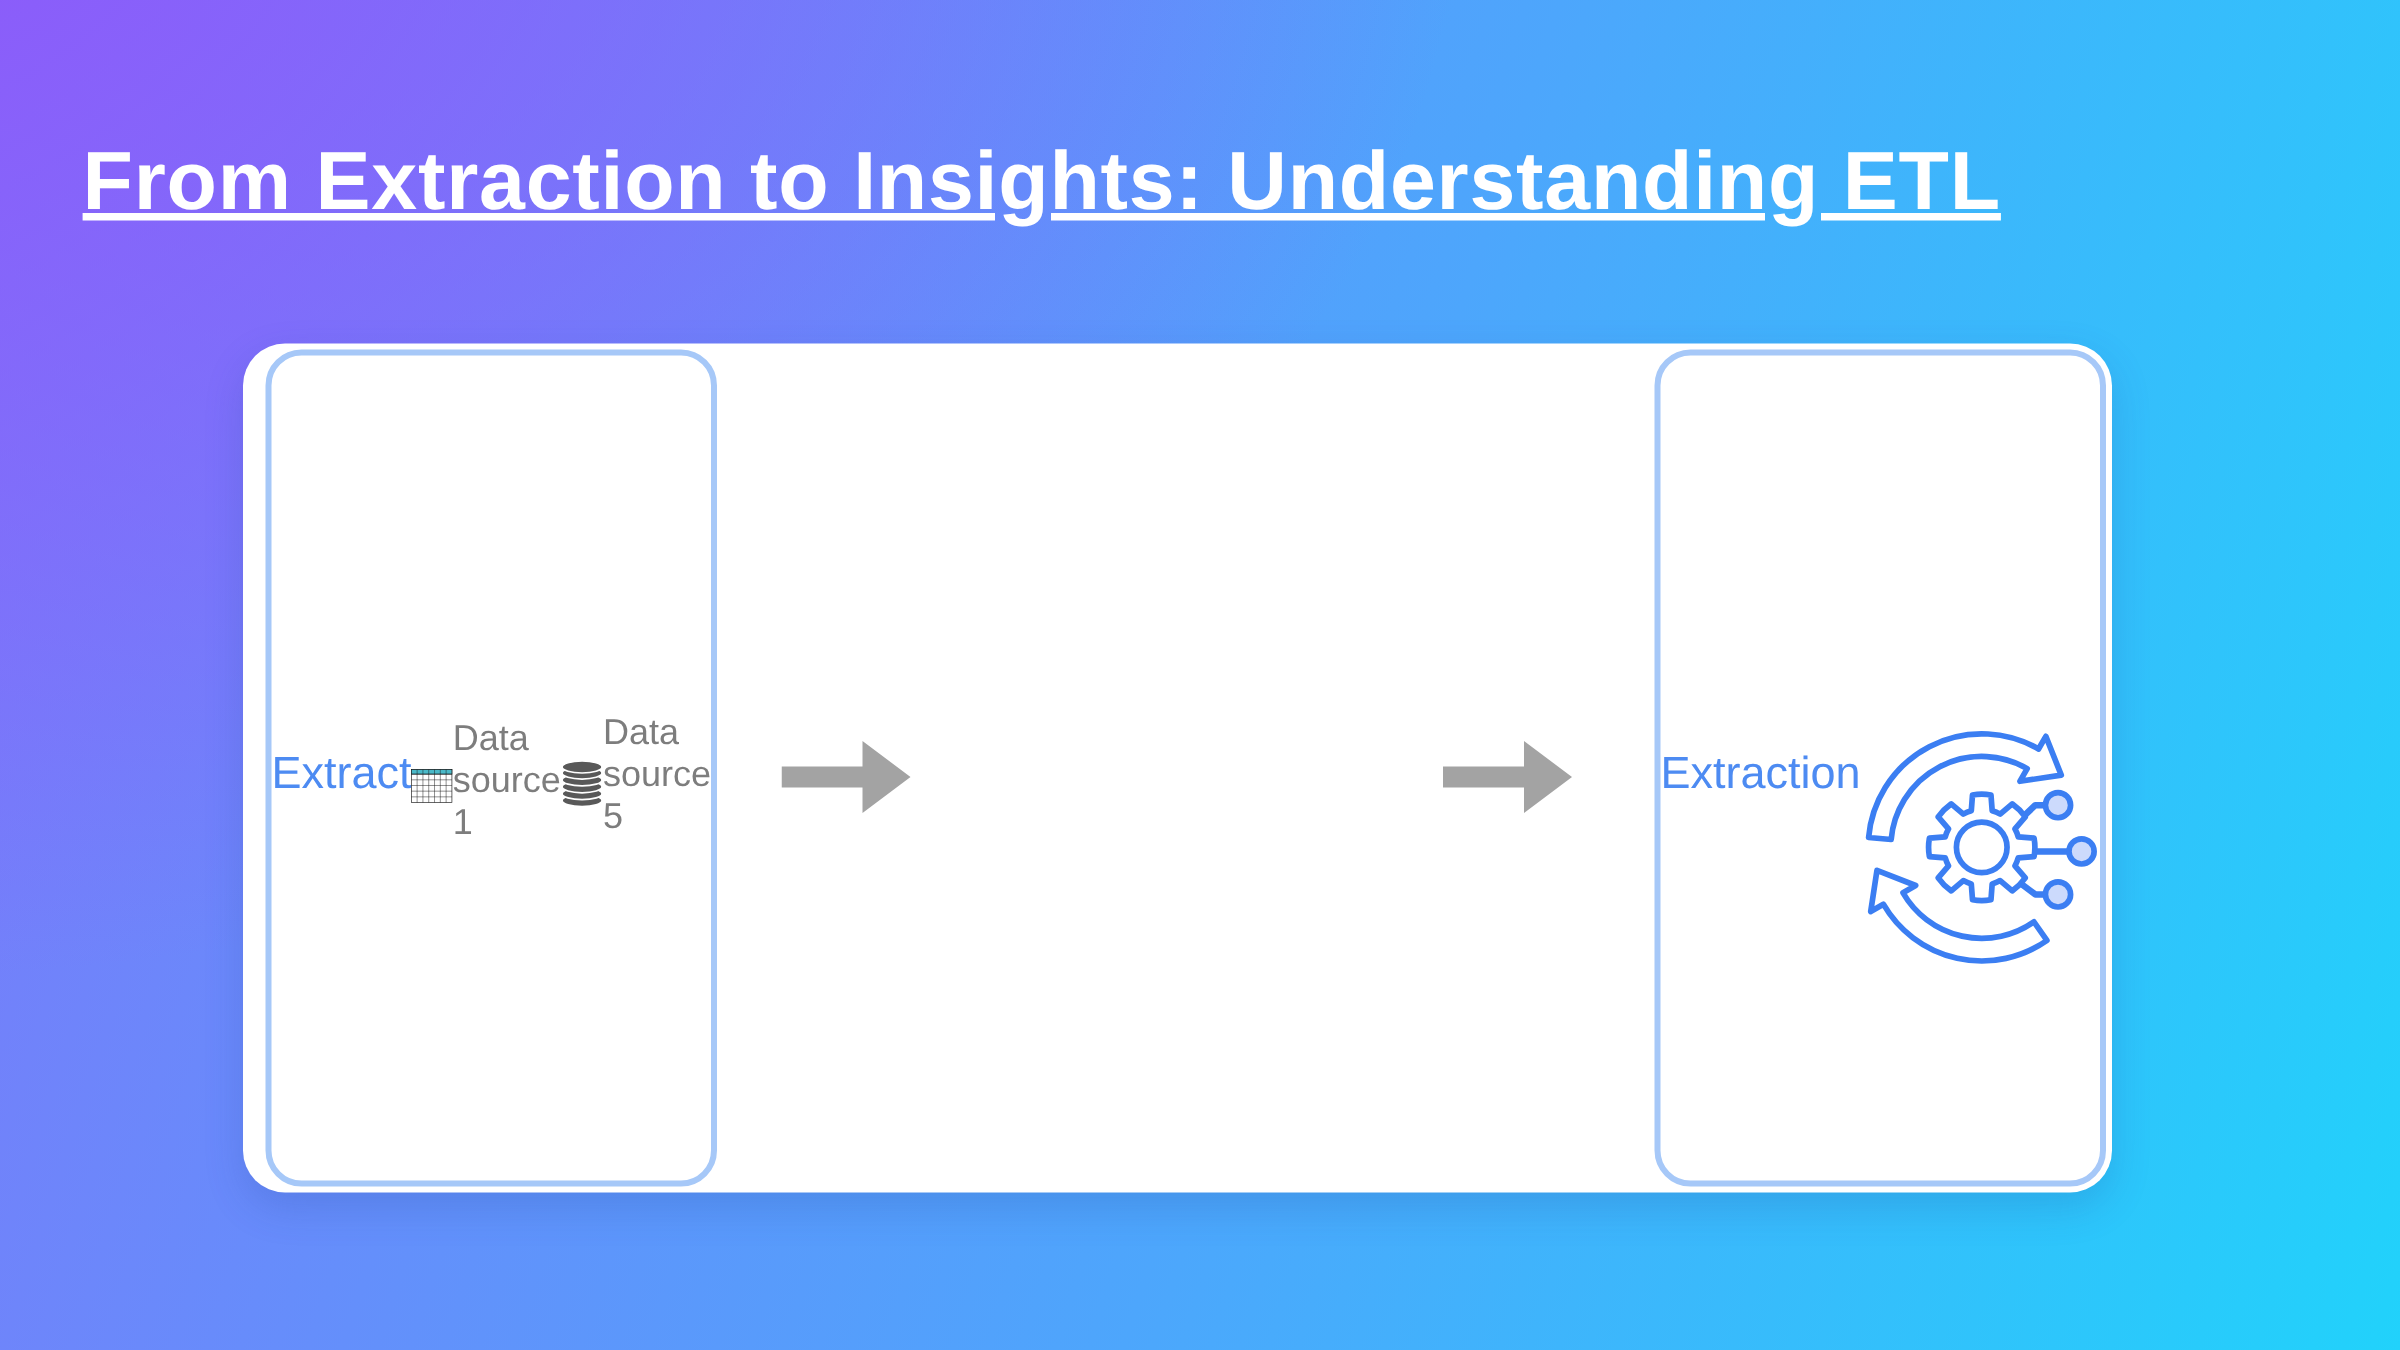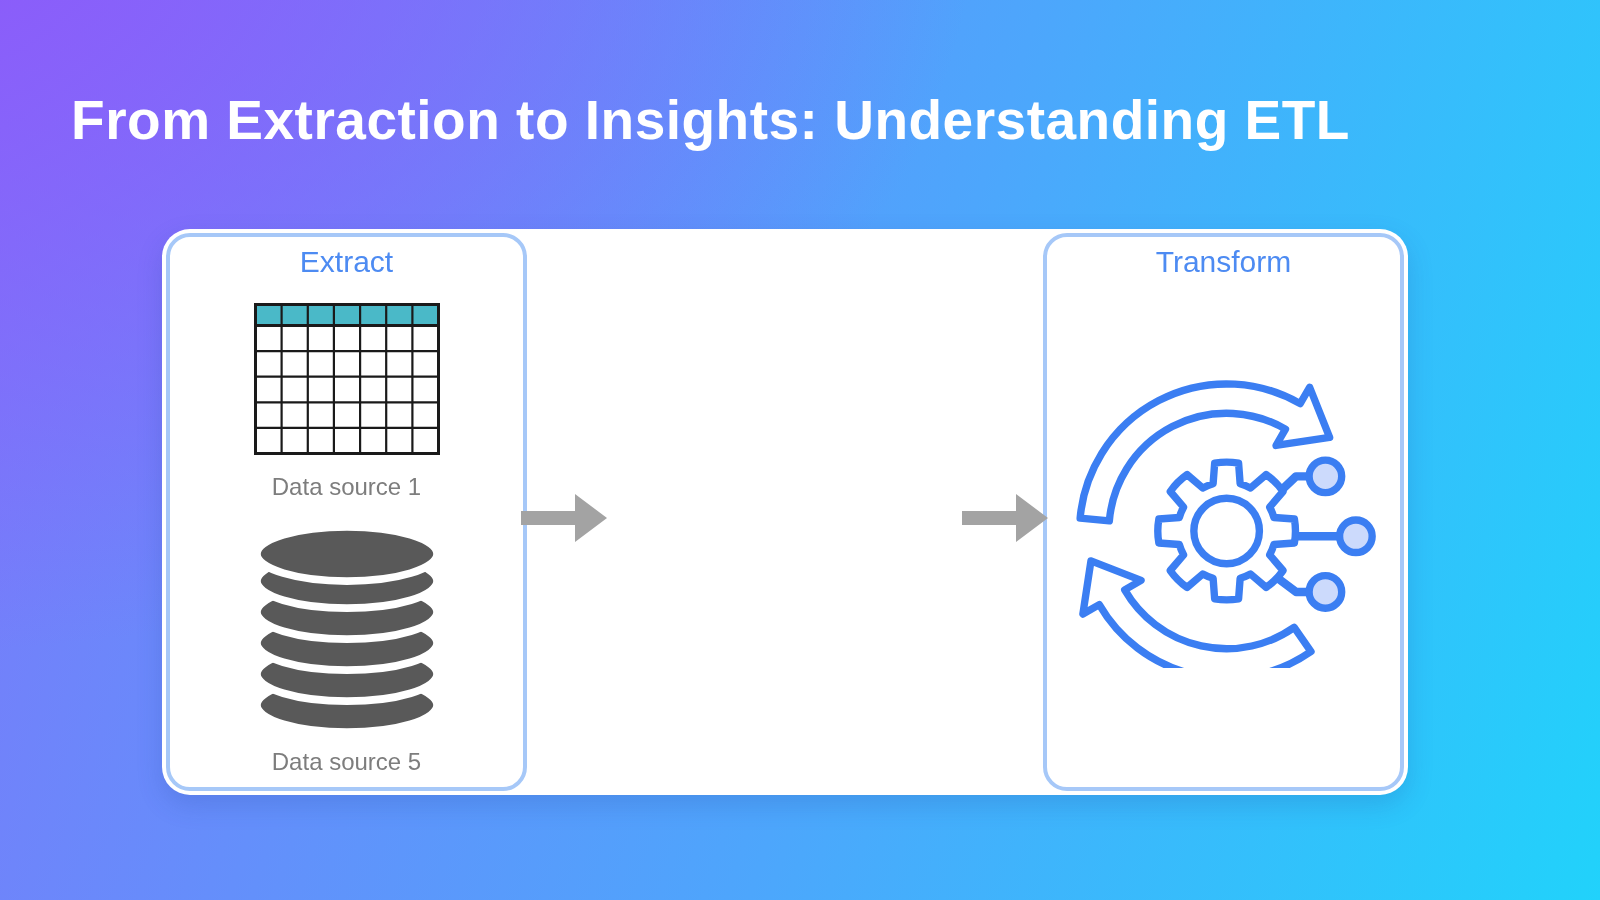--- a/index.html
+++ b/index.html
@@ -4,37 +4,37 @@
 <style>
   html,body{margin:0;padding:0;}
   body{
     width:1600px;height:900px;overflow:hidden;position:relative;
     font-family:"Liberation Sans", sans-serif;
     background:
       radial-gradient(120% 150% at -5% -10%, var(--background-purple,#8d59fa) 0%, rgba(141,89,250,0) 55%),
       linear-gradient(108deg, #7b78fa 0%, #4da6fc 55%, var(--background-cyan,#21d2fb) 100%);
   }
   .main-title{
-    position:absolute;left:16px;top:88px;width:1389px;
+    position:absolute;left:0;top:88px;width:1389px;
     text-align:center;color:#ffffff;
-    font-size:55px;font-weight:bold;letter-spacing:.5px;
+    font-size:55px;font-weight:bold;letter-spacing:.5px;text-decoration:underline;
   }
   .panel{
     position:absolute;left:162px;top:229px;width:1246px;height:566px;
     background:#ffffff;border-radius:28px;
     box-shadow:0 10px 26px rgba(35,70,160,.20);
   }
   .cards{
     position:absolute;left:4px;top:4px;width:1238px;height:558px;
     display:flex;justify-content:space-between;
   }
   .card{
-    box-sizing:border-box;width:361px;height:558px;
+    box-sizing:border-box;width:301px;height:558px;
     background:#ffffff;border:4px solid var(--card-border,#a6c8f8);border-radius:24px;
-    display:flex;flex-direction:column;align-items:center;
+    display:flex;flex-direction:row;align-items:center;margin-left:11px;
   }
   .stage-title{
     margin-top:8px;font-size:30px;font-weight:400;
     color:var(--stage-title,#4d8bf2);
   }
   .caption{
     font-size:24px;color:var(--caption,#7d7d7d);
   }
   .tbl-icon{margin-top:24px;}
   .cap-1{margin-top:18px;}
@@ -87,21 +87,21 @@
         <ellipse class="coin" cx="98" cy="126" rx="93" ry="28"></ellipse>
         <ellipse class="coin" cx="98" cy="94" rx="93" ry="28"></ellipse>
         <ellipse class="coin" cx="98" cy="62" rx="93" ry="28"></ellipse>
         <ellipse class="coin" cx="98" cy="34" rx="93" ry="28"></ellipse>
       </svg>
 
       <div class="caption cap-2">Data source 5</div>
     </div>
 
     <div class="card">
-      <div class="stage-title">Transform</div>
+      <div class="stage-title">Extraction</div>
 
       <svg class="gear-icon" width="310" height="295" viewBox="0 0 295 280">
 
         <path class="t-arrow" d="M10.6 137.8 A140 140 0 0 1 220 28.8 L229 13.2 L248 61 L197 68.6 L206 53 A112 112 0 0 0 38.4 140.3 Z"></path>
 
         <path class="t-arrow" d="M230.3 264.7 A140 140 0 0 1 28.8 220 L13.2 229 L20.9 178.4 L68.6 197 L53 206 A112 112 0 0 0 214.3 241.7 Z"></path>
 
         <path class="t-line" d="M196 117 L216 98 L232 98"></path>
         <path class="t-line" d="M210 155 H258"></path>
         <path class="t-line" d="M196 193 L216 208 L232 208"></path>

